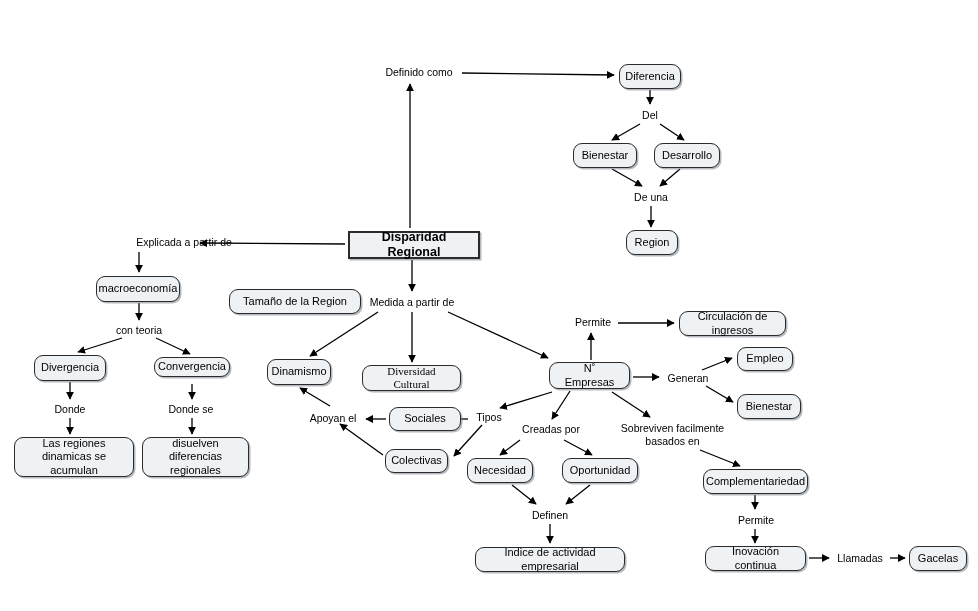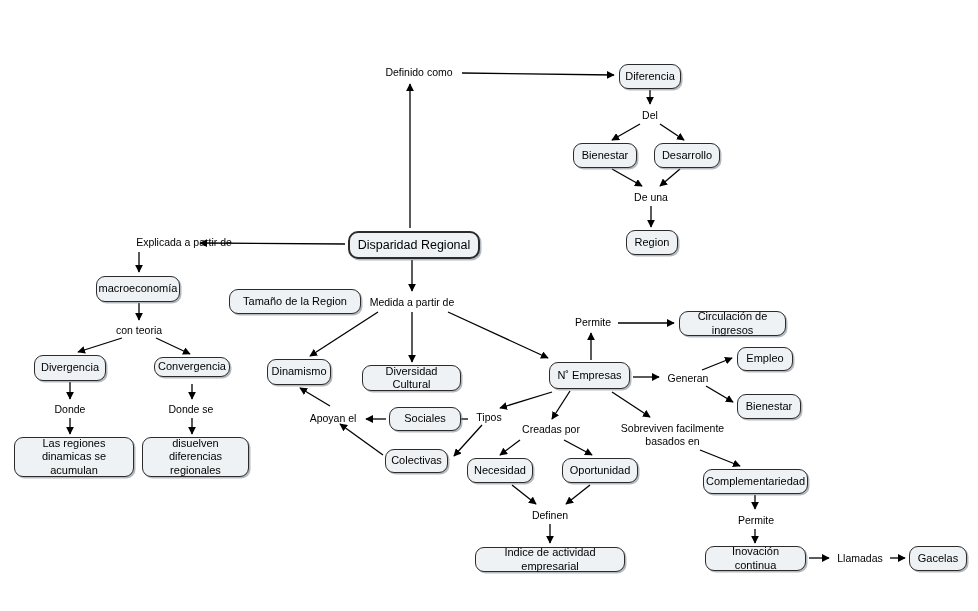--- a/index.html
+++ b/index.html
@@ -28,28 +28,28 @@
     display: flex;
     align-items: center;
     justify-content: center;
     text-align: center;
     background: #eef2f5;
     border: 1.4px solid #2b2b2b;
     border-radius: 9px;
     color: #000000;
     font-size: 11px;
     line-height: 1.2;
-    padding: 2px 5px;
+    padding: 2px 12px;
     box-shadow: 1.5px 1.5px 0 rgba(120,130,140,0.55);
   }
   .node.root {
-    font-weight: normal;
+    font-weight: bold;
     font-size: 12.5px;
     border-width: 2px;
-    border-radius: 10px;
+    border-radius: 0;
   }
   .link-label {
     position: absolute;
     box-sizing: border-box;
     display: flex;
     align-items: center;
     justify-content: center;
     text-align: center;
     color: #000000;
     font-size: 10.5px;
@@ -127,21 +127,21 @@
       <div class="node" style="left: 573px; top: 143px; width: 64px; height: 25px;">Bienestar</div>
       <div class="node" style="left: 654px; top: 143px; width: 66px; height: 25px;">Desarrollo</div>
       <div class="node" style="left: 626px; top: 230px; width: 52px; height: 25px;">Region</div>
       <div class="node" style="left: 96px; top: 276px; width: 84px; height: 26px;">macroeconomía</div>
       <div class="node" style="left: 34px; top: 355px; width: 72px; height: 26px;">Divergencia</div>
       <div class="node" style="left: 154px; top: 357px; width: 76px; height: 20px;">Convergencia</div>
       <div class="node" style="left: 14px; top: 437px; width: 120px; height: 40px;">Las regiones dinamicas se acumulan</div>
       <div class="node" style="left: 142px; top: 437px; width: 107px; height: 40px;">disuelven diferencias regionales</div>
       <div class="node" style="left: 229px; top: 289px; width: 132px; height: 25px;">Tamaño de la Region</div>
       <div class="node" style="left: 267px; top: 359px; width: 64px; height: 26px;">Dinamismo</div>
-      <div class="node" style="left: 362px; top: 365px; width: 99px; height: 26px;">Diversidad Cultural</div>
+      <div class="node" style="left: 362px; top: 365px; width: 99px; height: 26px; font-family: Liberation Serif, serif;">Diversidad Cultural</div>
       <div class="node" style="left: 389px; top: 407px; width: 72px; height: 24px;">Sociales</div>
       <div class="node" style="left: 385px; top: 449px; width: 63px; height: 24px;">Colectivas</div>
       <div class="node" style="left: 467px; top: 458px; width: 66px; height: 25px;">Necesidad</div>
       <div class="node" style="left: 562px; top: 458px; width: 76px; height: 25px;">Oportunidad</div>
       <div class="node" style="left: 475px; top: 547px; width: 150px; height: 25px;">Indice de actividad empresarial</div>
       <div class="node" style="left: 549px; top: 362px; width: 81px; height: 27px;">N˚ Empresas</div>
       <div class="node" style="left: 679px; top: 311px; width: 107px; height: 25px;">Circulación de ingresos</div>
       <div class="node" style="left: 737px; top: 347px; width: 56px; height: 24px;">Empleo</div>
       <div class="node" style="left: 737px; top: 394px; width: 64px; height: 25px;">Bienestar</div>
       <div class="node" style="left: 703px; top: 469px; width: 105px; height: 25px;">Complementariedad</div>

